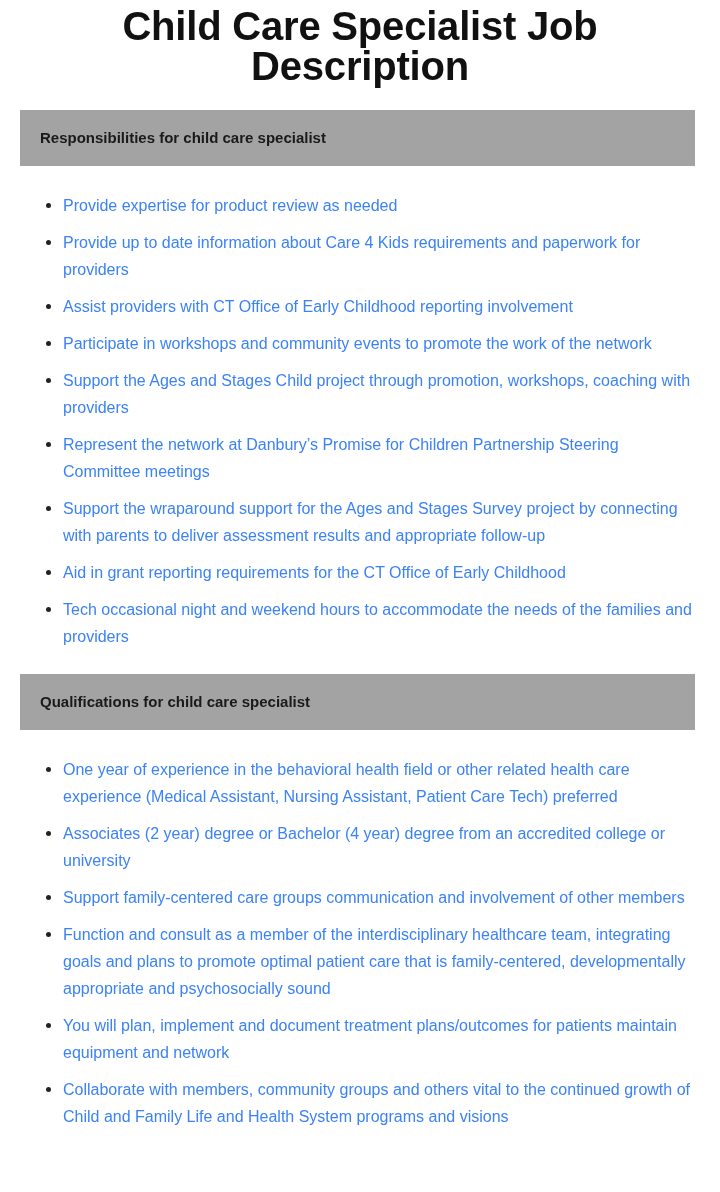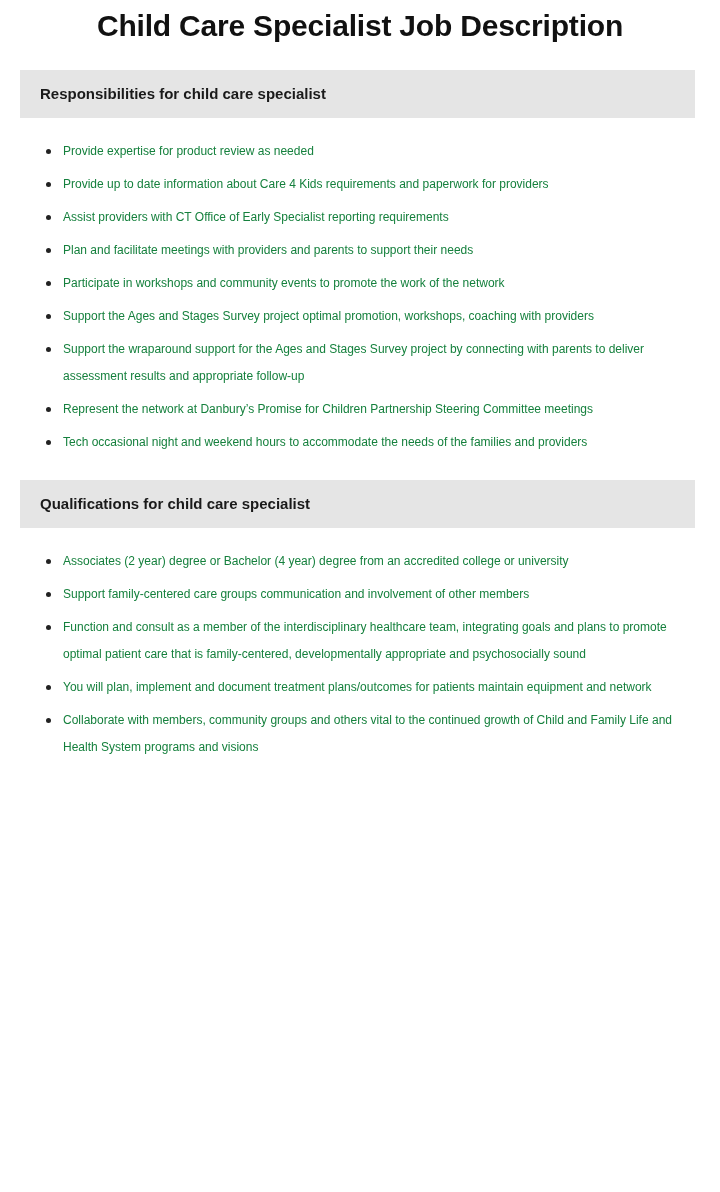--- a/index.html
+++ b/index.html
@@ -18,21 +18,21 @@
 
   .page {
     width: 720px;
     box-sizing: border-box;
     padding: 0;
   }
 
   .doc-title {
     margin: 0;
     padding: 6px 24px 0 24px;
-    font-size: 30px;
+    font-size: 40px;
     font-weight: 700;
     line-height: 40px;
     letter-spacing: -0.2px;
     text-align: center;
     color: #111111;
   }
 
   .intro {
     margin: 16px 0 0 0;
     padding: 0 25px 0 23px;
@@ -41,22 +41,22 @@
     color: #222222;
     font-weight: 400;
   }
 
   .section {
     margin-top: 24px;
   }
 
   .section-header {
     margin: 0 25px 0 20px;
-    background: #e5e5e5;
-    height: 48px;
+    background: #a3a3a3;
+    height: 56px;
     display: flex;
     align-items: center;
     box-sizing: border-box;
     padding: 0 20px;
   }
 
   .section-header-label {
     font-size: 15px;
     font-weight: 700;
     color: #1a1a1a;
@@ -65,24 +65,24 @@
 
   .bullet-list {
     list-style: none;
     margin: 0;
     padding: 16px 25px 0 45px;
   }
 
   .bullet-list li {
     position: relative;
     padding-left: 18px;
-    margin: 4px 0 6px 0;
-    font-size: 12px;
+    margin: 10px 0 6px 0;
+    font-size: 16px;
     line-height: 27px;
-    color: #15803d;
+    color: #3b82f6;
   }
 
   .bullet-list li::before {
     content: "";
     position: absolute;
     left: 1px;
     top: 11px;
     width: 5px;
     height: 5px;
     border-radius: 50%;
@@ -102,34 +102,35 @@
 
 
   <div id="sections-container">
       <div class="section">
         <div class="section-header">
           <span class="section-header-label">Responsibilities for child care specialist</span>
         </div>
         <ul class="bullet-list">
           <li>Provide expertise for product review as needed</li>
           <li>Provide up to date information about Care 4 Kids requirements and paperwork for providers</li>
-          <li>Assist providers with CT Office of Early Specialist reporting requirements</li>
-          <li>Plan and facilitate meetings with providers and parents to support their needs</li>
+          <li>Assist providers with CT Office of Early Childhood reporting involvement</li>
           <li>Participate in workshops and community events to promote the work of the network</li>
-          <li>Support the Ages and Stages Survey project optimal promotion, workshops, coaching with providers</li>
+          <li>Support the Ages and Stages Child project through promotion, workshops, coaching with providers</li>
+          <li>Represent the network at Danbury’s Promise for Children Partnership Steering Committee meetings</li>
           <li>Support the wraparound support for the Ages and Stages Survey project by connecting with parents to deliver assessment results and appropriate follow-up</li>
-          <li>Represent the network at Danbury’s Promise for Children Partnership Steering Committee meetings</li>
+          <li>Aid in grant reporting requirements for the CT Office of Early Childhood</li>
           <li>Tech occasional night and weekend hours to accommodate the needs of the families and providers</li>
         </ul>
       </div>
       <div class="section">
         <div class="section-header">
           <span class="section-header-label">Qualifications for child care specialist</span>
         </div>
         <ul class="bullet-list">
+          <li>One year of experience in the behavioral health field or other related health care experience (Medical Assistant, Nursing Assistant, Patient Care Tech) preferred</li>
           <li>Associates (2 year) degree or Bachelor (4 year) degree from an accredited college or university</li>
           <li>Support family-centered care groups communication and involvement of other members</li>
           <li>Function and consult as a member of the interdisciplinary healthcare team, integrating goals and plans to promote optimal patient care that is family-centered, developmentally appropriate and psychosocially sound</li>
           <li>You will plan, implement and document treatment plans/outcomes for patients maintain equipment and network</li>
           <li>Collaborate with members, community groups and others vital to the continued growth of Child and Family Life and Health System programs and visions</li>
         </ul>
       </div>
     </div>
 
 </div>

